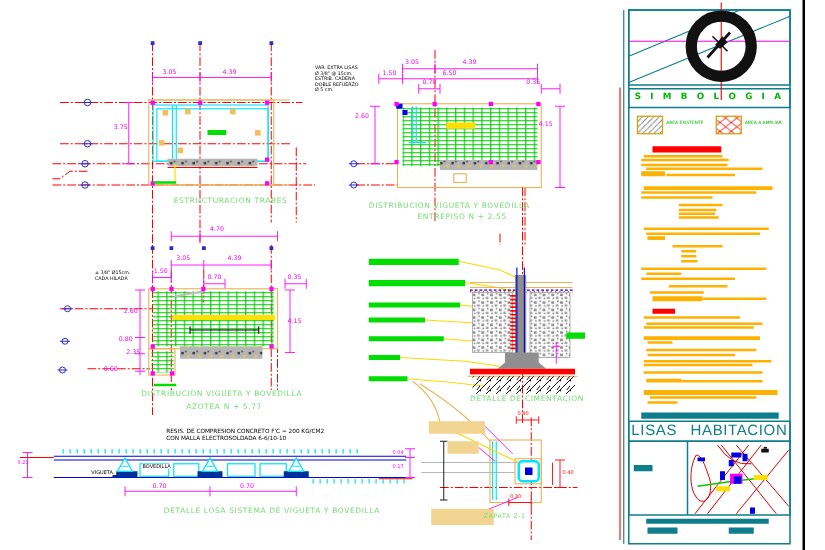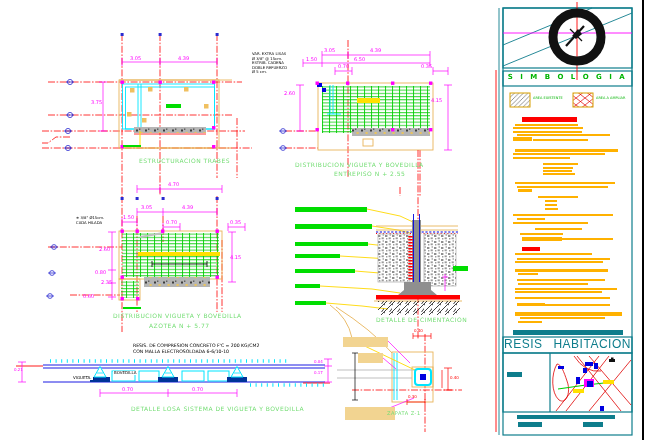--- a/index.html
+++ b/index.html
@@ -396,21 +396,21 @@
 <span class="lbl pg t6" style="left:131px;top:406px">DETALLE LOSA SISTEMA DE VIGUETA Y BOVEDILLA</span>
 
 <span class="lbl rd t4" style="left:414px;top:329px">0.40</span>
 <span class="lbl rd t4" style="left:450px;top:376px">0.40</span>
 <span class="lbl rd t4" style="left:408px;top:395px">0.30</span>
 <span class="lbl pg t5" style="left:387px;top:411px">ZAPATA Z-1</span>
 
 <span class="lbl gn t7 simb">S I M B O L O G I A</span>
 <span class="lbl gn t35" style="left:533px;top:97px">AREA EXISTENTE</span>
 <span class="lbl gn t35" style="left:596px;top:97px">AREA A AMPLIAR</span>
-<span class="lbl tl casa">RESIS HABITACION</span>
+<span class="lbl tl casa">LISAS HABITACION</span>
 
 <div id="rect-host">
       <div class="gr" style="left: 295px; top: 207px; width: 72px; height: 5px; background: rgb(0, 221, 0);"></div>
       <div class="gr" style="left: 295px; top: 224px; width: 77px; height: 5px; background: rgb(0, 221, 0);"></div>
       <div class="gr" style="left: 295px; top: 242px; width: 73px; height: 4px; background: rgb(0, 221, 0);"></div>
       <div class="gr" style="left: 295px; top: 254px; width: 45px; height: 4px; background: rgb(0, 221, 0);"></div>
       <div class="gr" style="left: 295px; top: 269px; width: 60px; height: 4px; background: rgb(0, 221, 0);"></div>
       <div class="gr" style="left: 295px; top: 284px; width: 25px; height: 4px; background: rgb(0, 221, 0);"></div>
       <div class="gr" style="left: 295px; top: 301px; width: 31px; height: 4px; background: rgb(0, 221, 0);"></div>
       <div class="gr" style="left: 453px; top: 266px; width: 15px; height: 5px; background: rgb(0, 221, 0);"></div>

